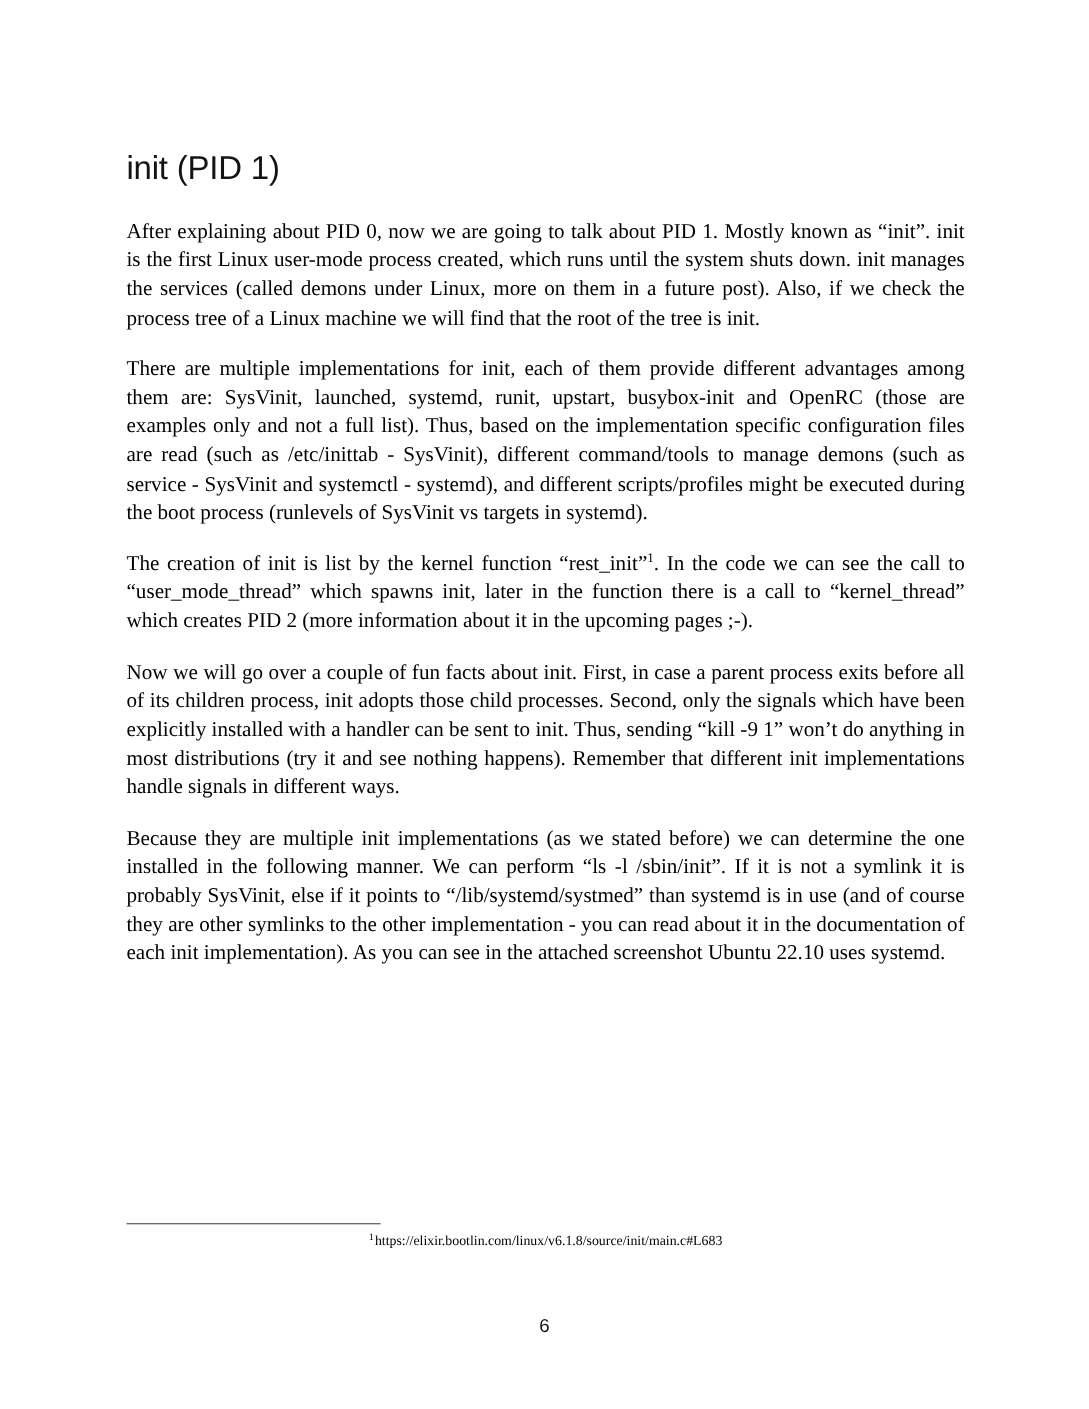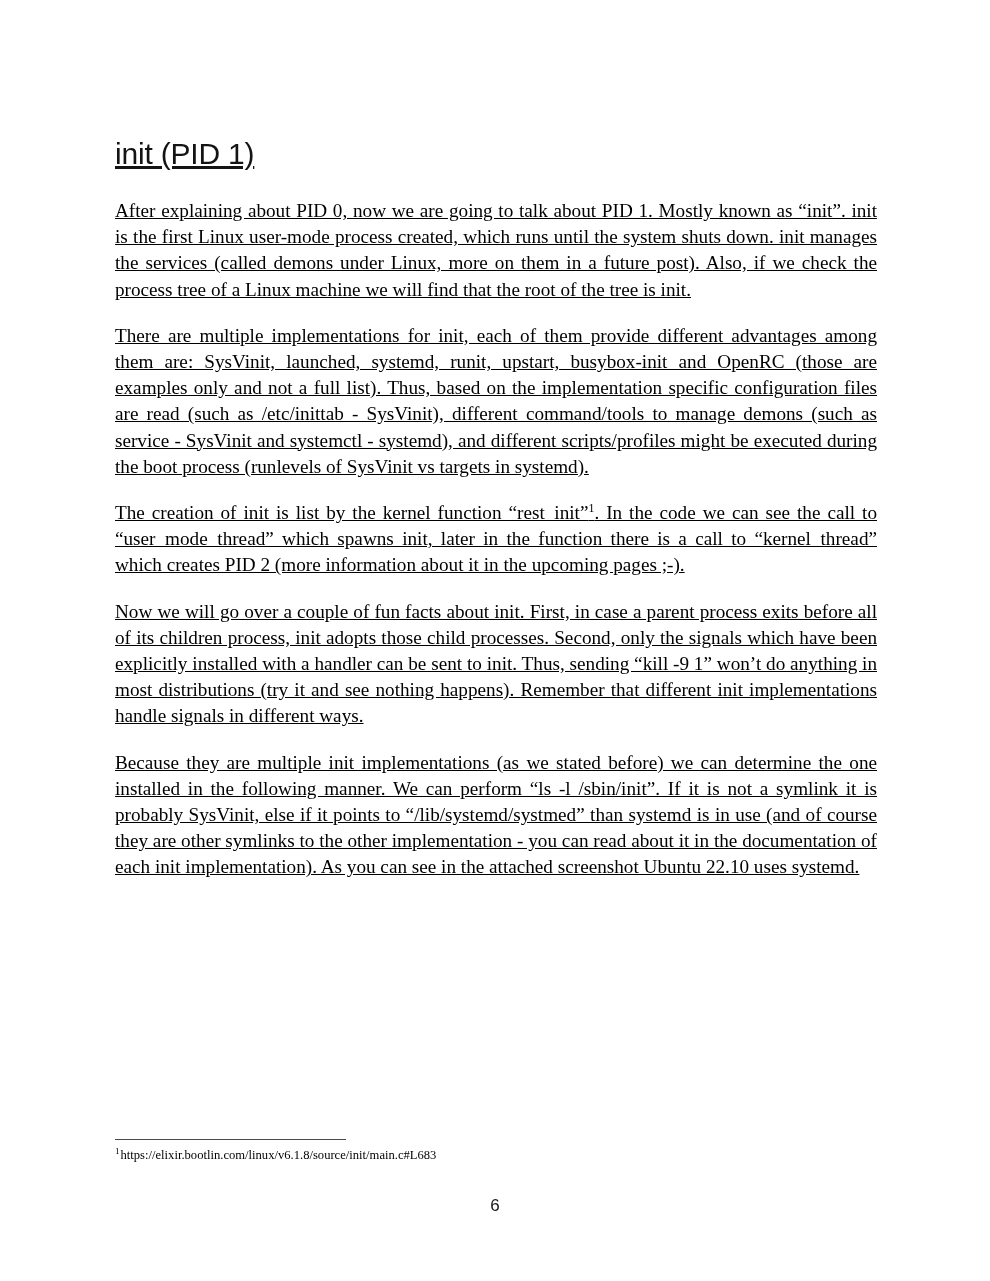--- a/index.html
+++ b/index.html
@@ -34,49 +34,48 @@
   }
 
   .doc-title {
     font-family: "Liberation Sans", sans-serif;
     font-size: 30px;
     font-weight: 400;
     line-height: 36px;
     letter-spacing: -0.2px;
     color: #141414;
     margin: 0 0 26px 0;
-    text-decoration: underline;
   }
 
   .para {
     font-family: "Liberation Serif", serif;
     font-size: 19.2px;
     line-height: 26.2px;
     text-align: justify;
     text-justify: inter-word;
     color: #000000;
     margin: 0 0 20px 0;
     hyphens: none;
-    text-decoration: underline;
   }
   .para:last-of-type {
     margin-bottom: 0;
   }
 
   .fn-ref {
     font-size: 0.62em;
     vertical-align: super;
     line-height: 0;
   }
 
   .footnote-area {
     position: absolute;
     left: 115px;
-    top: 1139px;
+    top: 1112px;
     width: 762px;
+    text-align: center;
   }
   .footnote-rule {
     width: 231px;
     height: 0;
     border-top: 1.4px solid #4a4a4a;
     margin: 0 0 7px 0;
   }
   .footnote-text {
     font-family: "Liberation Serif", serif;
     font-size: 12.6px;

